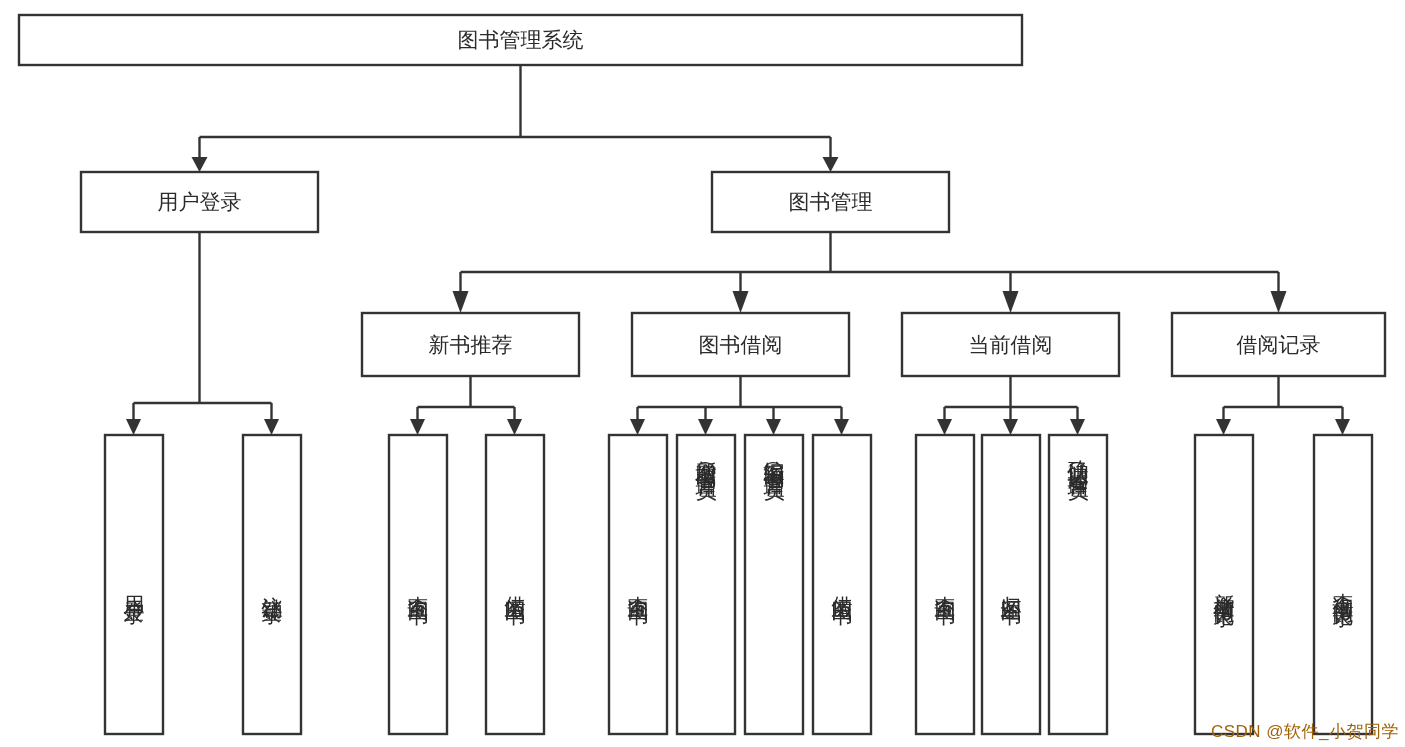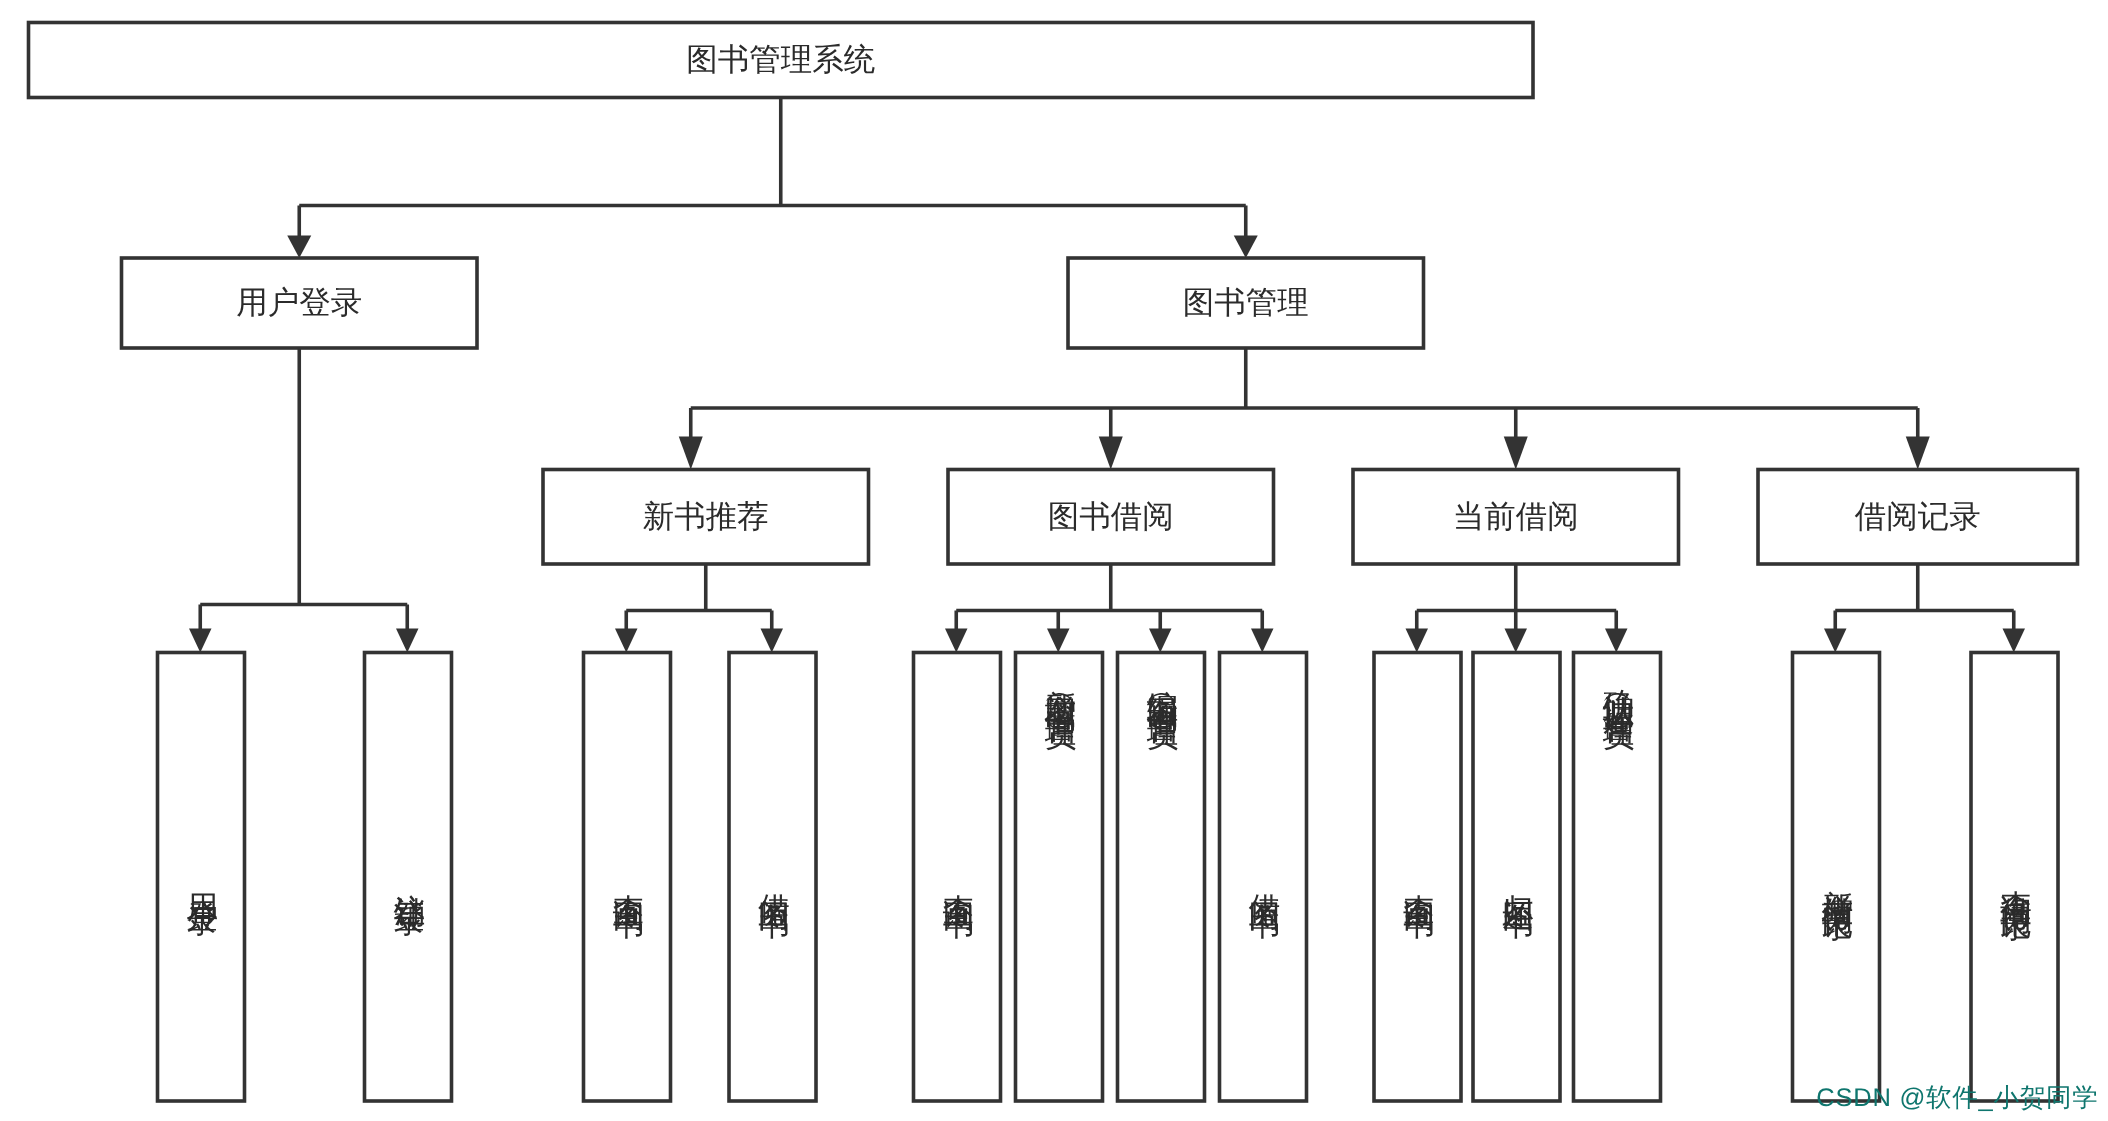--- a/index.html
+++ b/index.html
@@ -43,21 +43,21 @@
     stroke-linecap: butt;
   }
   .edge-arrow {
     fill: #333333;
     stroke: none;
   }
   .watermark {
     position: absolute;
     right: 6px;
     bottom: 4px;
-    color: #0f766e;
+    color: #a16207;
     font-size: 17px;
     font-family: "Liberation Sans", "DejaVu Sans", sans-serif;
     letter-spacing: 0.5px;
     white-space: nowrap;
     user-select: none;
   }
 </style>
 </head>
 <body>
 

